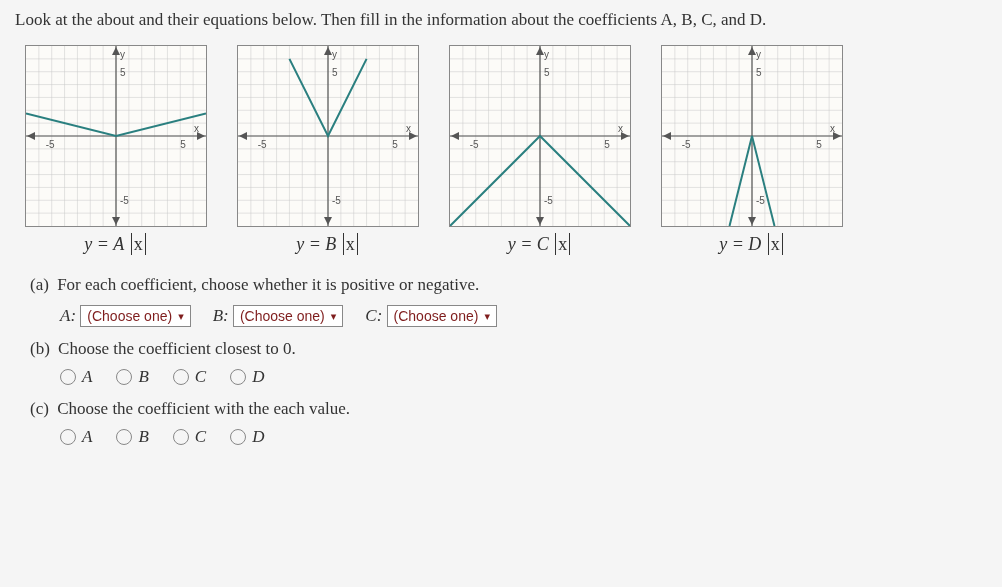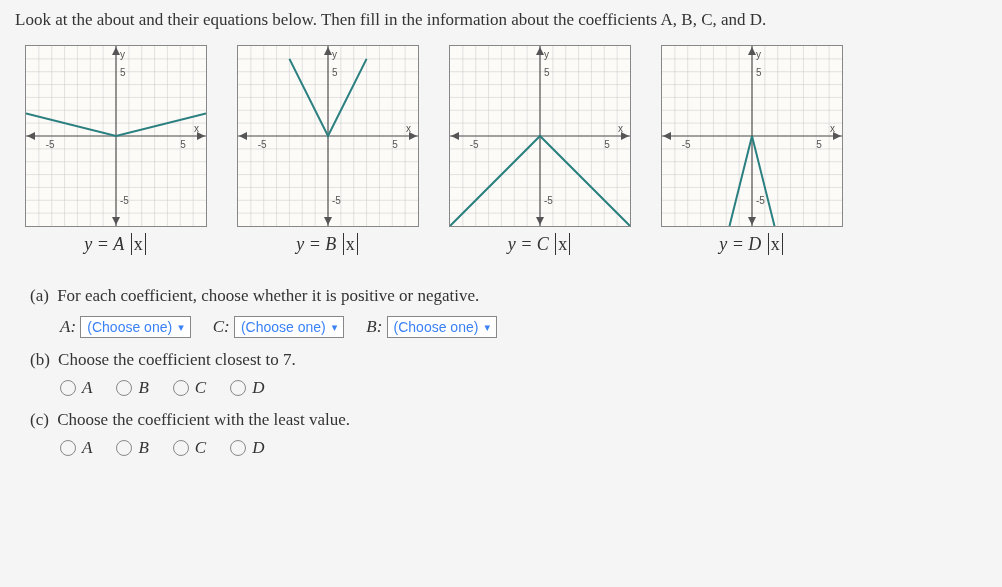--- a/index.html
+++ b/index.html
@@ -32,32 +32,32 @@
 }
 .equation .bars {
   font-style: normal;
   display: inline-flex;
   align-items: center;
 }
 .equation .bars::before, .equation .bars::after {
   content: ""; display: inline-block; width: 1px; height: 22px;
   background: #333; margin: 0 2px;
 }
-.question-block { margin-top: 31px; margin-left: 15px; }
+.question-block { margin-top: 20px; margin-left: 15px; }
 .part { margin: 12px 0; }
 .part-label { margin-right: 4px; }
 .dropdowns { margin: 10px 0 10px 30px; display: flex; gap: 22px; }
 .dd-item { font-style: italic; }
 .dd-item .coef { font-style: italic; }
 .dropdown {
   display: inline-flex; align-items: center;
   border: 1px solid #888; background: #fff;
   padding: 2px 6px; font-style: normal;
   font-family: Arial, sans-serif; font-size: 14px;
-  color: #3b82f6; cursor: pointer;
+  color: #7f1d1d; cursor: pointer;
 }
 .dropdown::after { content: "▾"; margin-left: 6px; font-size: 11px; }
 .radio-row { margin: 8px 0 8px 30px; display: flex; gap: 24px; }
 .radio-opt { display: inline-flex; align-items: center; gap: 6px; cursor: pointer; }
 .radio-circle {
   width: 14px; height: 14px; border: 1px solid #888;
   border-radius: 50%; display: inline-block;
 }
 .radio-label { font-style: italic; }
 svg .grid line { stroke: #c8c8c8; stroke-width: 0.5; }
@@ -299,30 +299,30 @@
 </div>
 
 <div class="question-block">
 
   <div class="part">
     <span class="part-label">(a)</span>
     <span>For each coefficient, choose whether it is positive or negative.</span>
     <div class="dropdowns">
       <span class="dd-item"><span class="coef">A:</span>
         <span class="dropdown">(Choose one)</span></span>
+      <span class="dd-item"><span class="coef">B:</span>
+        <span class="dropdown">(Choose one)</span></span>
       <span class="dd-item"><span class="coef">C:</span>
         <span class="dropdown">(Choose one)</span></span>
-      <span class="dd-item"><span class="coef">B:</span>
-        <span class="dropdown">(Choose one)</span></span>
     </div>
   </div>
 
   <div class="part">
     <span class="part-label">(b)</span>
-    <span>Choose the coefficient closest to 7.</span>
+    <span>Choose the coefficient closest to 0.</span>
     <div class="radio-row">
       <span class="radio-opt">
           <span class="radio-circle"></span>
           <span class="radio-label">A</span>
         </span>
       <span class="radio-opt">
           <span class="radio-circle"></span>
           <span class="radio-label">B</span>
         </span>
       <span class="radio-opt">
@@ -331,21 +331,21 @@
         </span>
       <span class="radio-opt">
           <span class="radio-circle"></span>
           <span class="radio-label">D</span>
         </span>
     </div>
   </div>
 
   <div class="part">
     <span class="part-label">(c)</span>
-    <span>Choose the coefficient with the least value.</span>
+    <span>Choose the coefficient with the each value.</span>
     <div class="radio-row">
       <span class="radio-opt">
           <span class="radio-circle"></span>
           <span class="radio-label">A</span>
         </span>
       <span class="radio-opt">
           <span class="radio-circle"></span>
           <span class="radio-label">B</span>
         </span>
       <span class="radio-opt">

